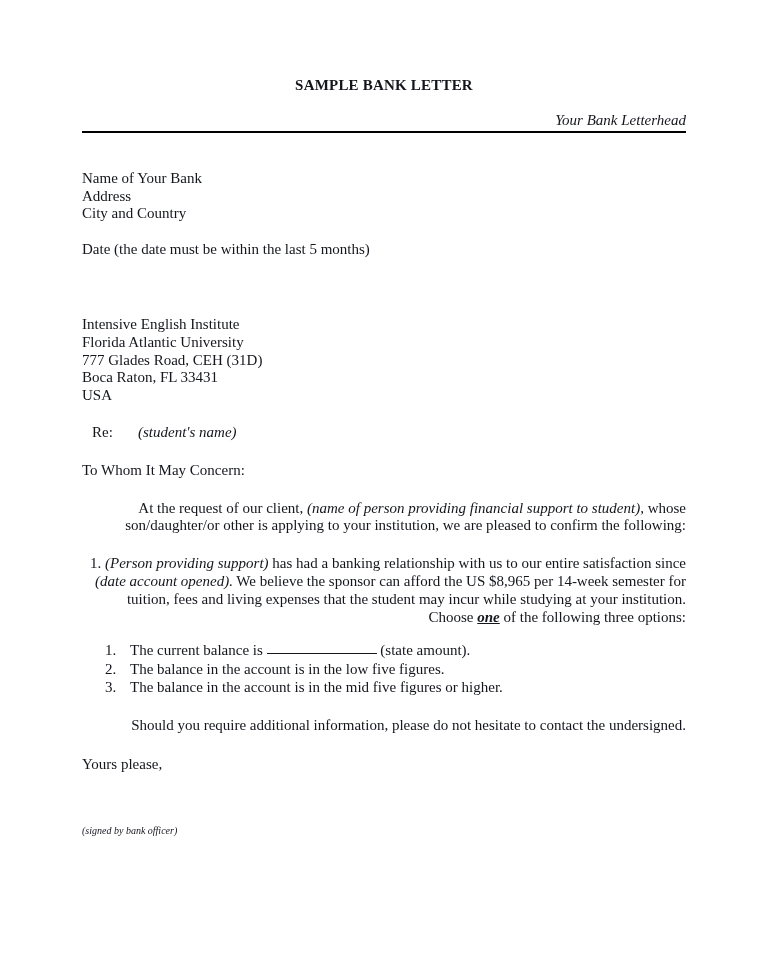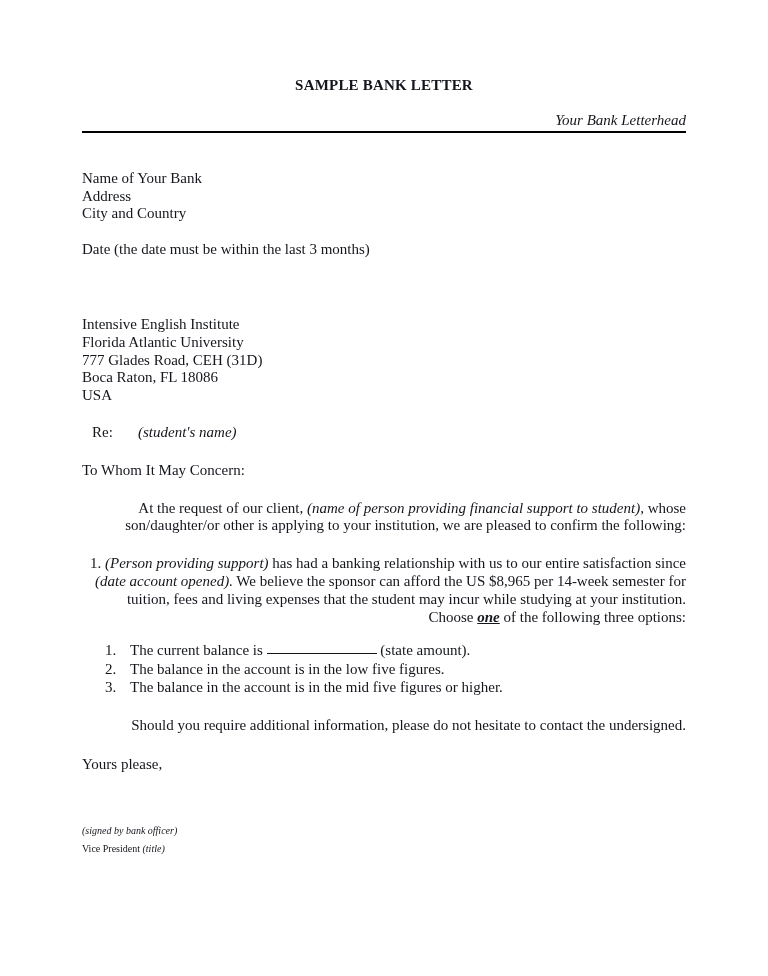--- a/index.html
+++ b/index.html
@@ -137,27 +137,27 @@
       <p class="letterhead-label">Your Bank Letterhead</p>
       <hr class="rule">
     </div>
 
     <div class="sender-block">
       <p class="block">Name of Your Bank</p>
       <p class="block">Address</p>
       <p class="block">City and Country</p>
     </div>
 
-    <p class="block date-line">Date (the date must be within the last 3 months)</p>
+    <p class="block date-line">Date (the date must be within the last 5 months)</p>
 
     <div class="recipient-block">
       <p class="block">Intensive English Institute</p>
       <p class="block">Florida Atlantic University</p>
       <p class="block">777 Glades Road, CEH (31D)</p>
-      <p class="block">Boca Raton, FL 18086</p>
+      <p class="block">Boca Raton, FL 33431</p>
       <p class="block">USA</p>
     </div>
 
     <div class="re-line">
       <span class="block re-label">Re:</span>
       <span class="block re-value">(student's name)</span>
     </div>
 
     <p class="block salutation">To Whom It May Concern:</p>
 
@@ -181,19 +181,16 @@
         <span class="marker">3.</span><span>The balance in the account is in the mid five figures or higher.</span>
       </li>
     </ol>
 
     <p class="para closing">Should you require additional information, please do not hesitate to contact the undersigned.</p>
 
     <p class="block yours">Yours please,</p>
 
     <div class="signature-block">
       <p class="sig-line sig-name-italic">(signed by bank officer)</p>
-      <p class="sig-line">
-        <span>Vice President </span><span class="it">(title)</span>
-      </p>
     </div>
 
   </div>
 </div>
 
 </body></html>

